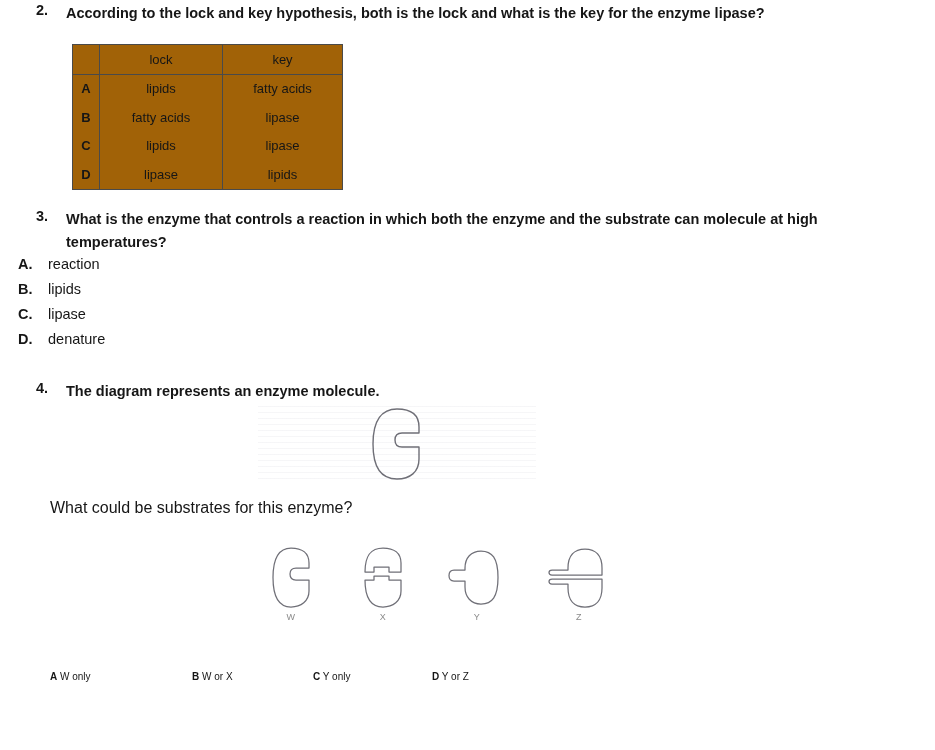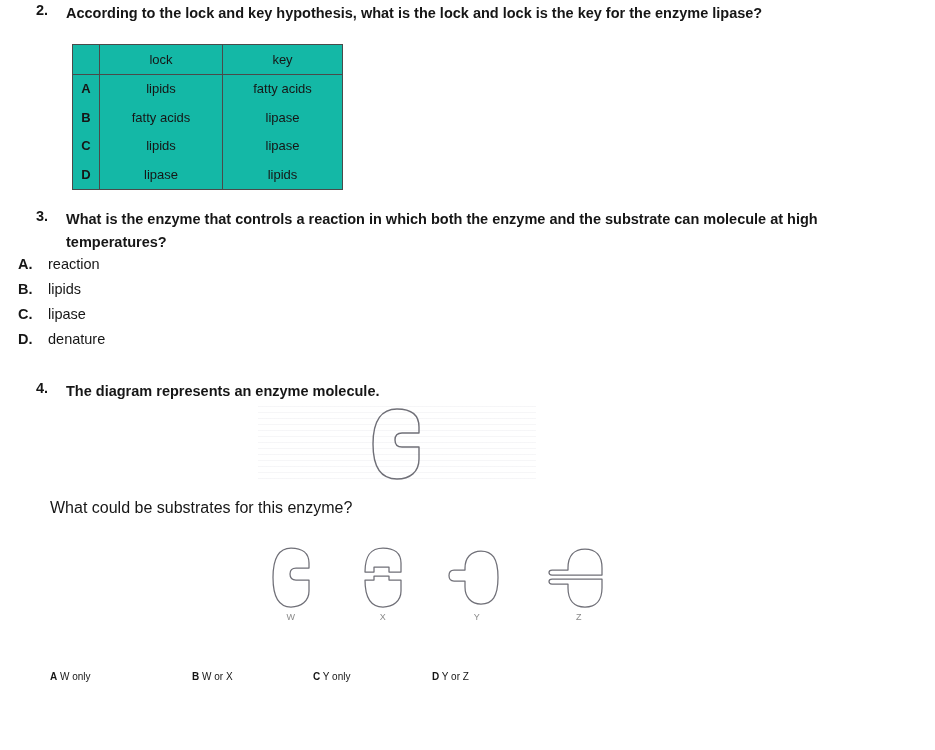--- a/index.html
+++ b/index.html
@@ -37,21 +37,21 @@
 
   
   #q2-table-wrap {
     position: absolute;
     left: 72px;
     top: 44px;
   }
   table.opts {
     border-collapse: collapse;
     border: 1px solid #4a4a4a;
-    background: #14b8a6;
+    background: #a16207;
   }
   table.opts td {
     border-left: 1px solid #4a4a4a;
     border-right: 1px solid #4a4a4a;
     font-size: 13px;
     text-align: center;
     height: 28.5px;
     padding: 0 6px;
     font-weight: normal;
   }
@@ -144,21 +144,21 @@
     white-space: nowrap;
   }
   #final-answers .fa b { font-weight: bold; }
   #final-answers .fa span { font-weight: normal; }
 </style>
 </head>
 <body>
 
 <div class="q-block" id="q2" style="left:18px; top:2px; width:900px;">
   <div class="q-num">2.</div>
-  <div class="q-text">According to the lock and key hypothesis, what is the lock and lock is the key for the enzyme lipase?</div>
+  <div class="q-text">According to the lock and key hypothesis, both is the lock and what is the key for the enzyme lipase?</div>
 </div>
 
 <div id="q2-table-wrap">
   <table class="opts">
     <tbody>
       <tr class="head">
         <td class="rowlab"></td>
         <td class="c-lock">lock</td>
         <td class="c-key">key</td>
       </tr>

